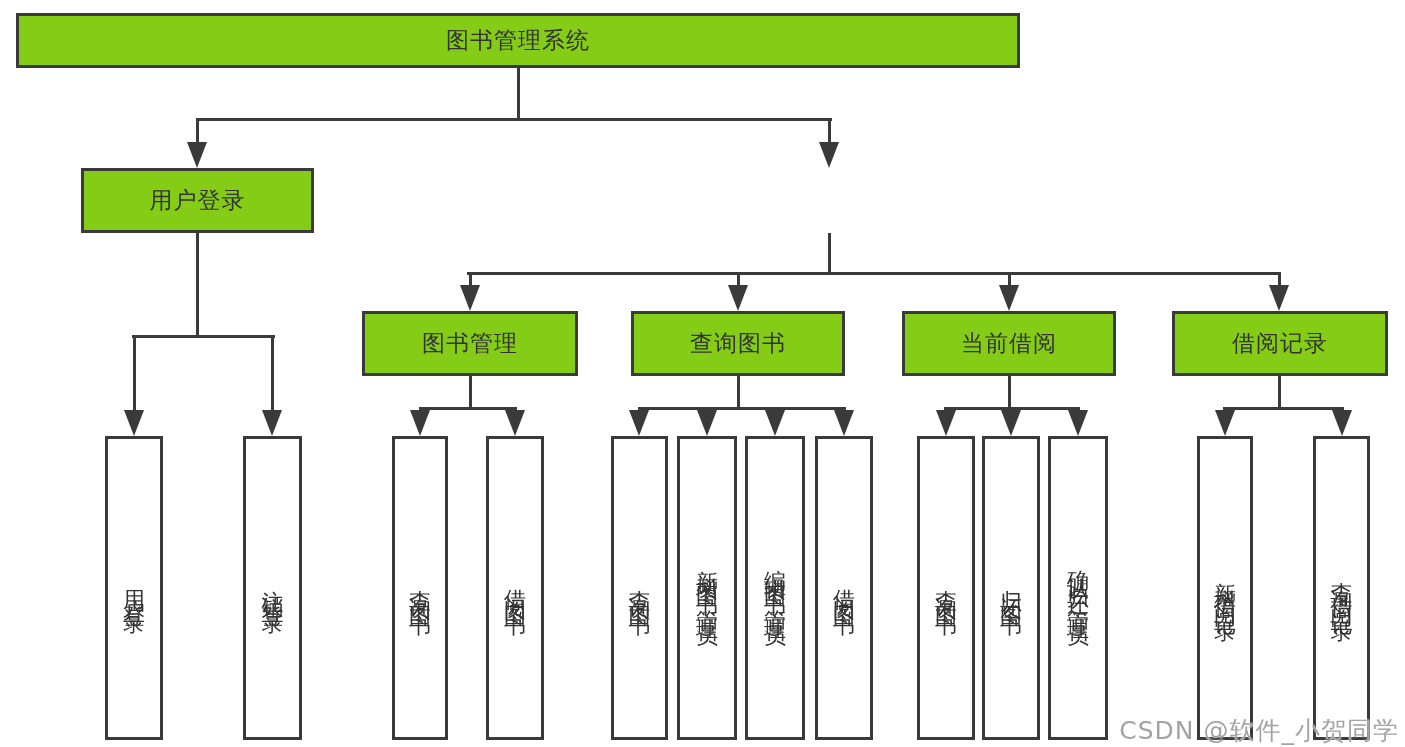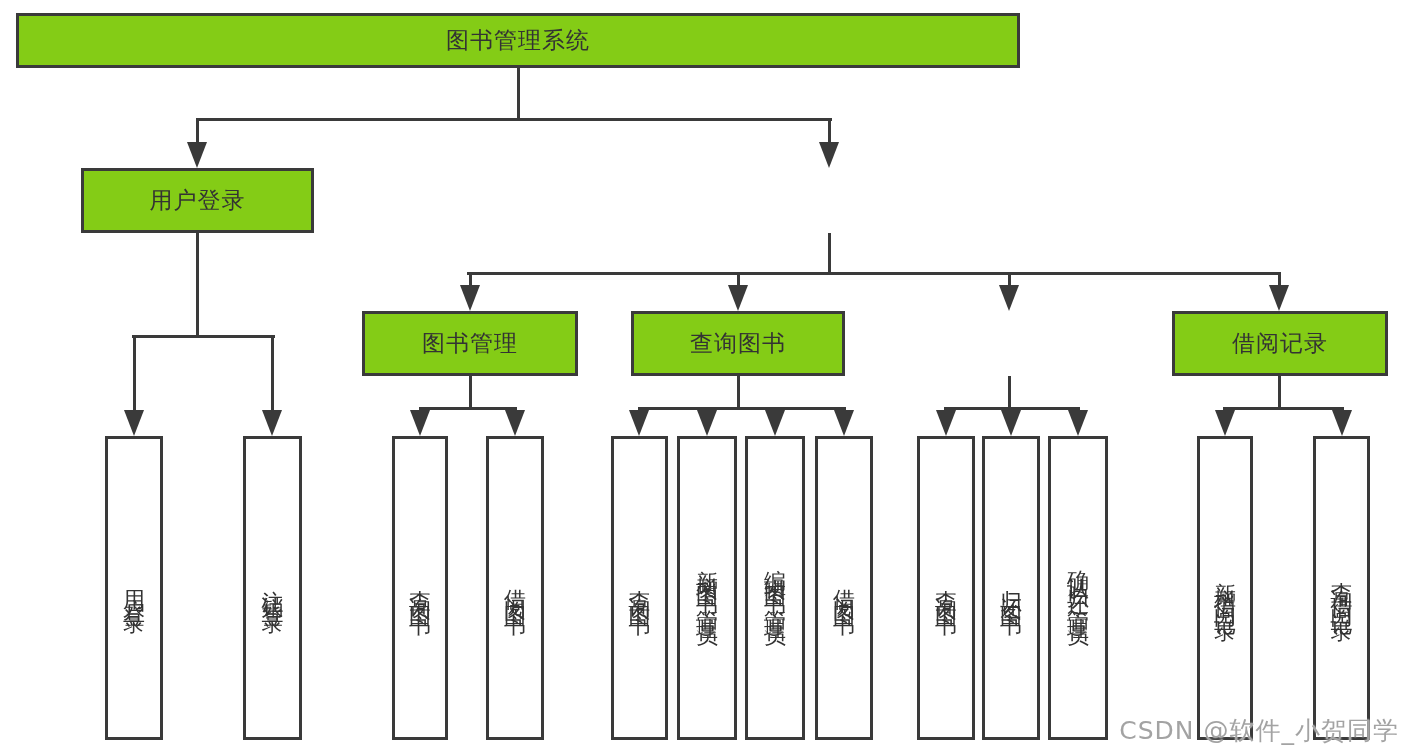--- a/index.html
+++ b/index.html
@@ -103,20 +103,23 @@
   <div class="ah" style="left:999px;top:285px"></div>
   <div class="vline" style="left:1278px;top:272px;height:16px"></div>
   <div class="ah" style="left:1269px;top:285px"></div>
 
   <div class="box" style="left:362px;top:311px;width:216px;height:65px">
     <span>图书管理</span>
   </div>
   <div class="box" style="left:631px;top:311px;width:214px;height:65px">
     <span>查询图书</span>
   </div>
+  <div class="box" style="left:902px;top:311px;width:214px;height:65px">
+    <span>当前借阅</span>
+  </div>
   <div class="box" style="left:1172px;top:311px;width:216px;height:65px">
     <span>借阅记录</span>
   </div>
 
   <div class="vline" style="left:469px;top:376px;height:34px"></div>
   <div class="hline" style="left:419px;top:407px;width:98px"></div>
   <div class="ah" style="left:410px;top:410px"></div>
   <div class="ah" style="left:505px;top:410px"></div>
 
   <div class="vline" style="left:737px;top:376px;height:34px"></div>

